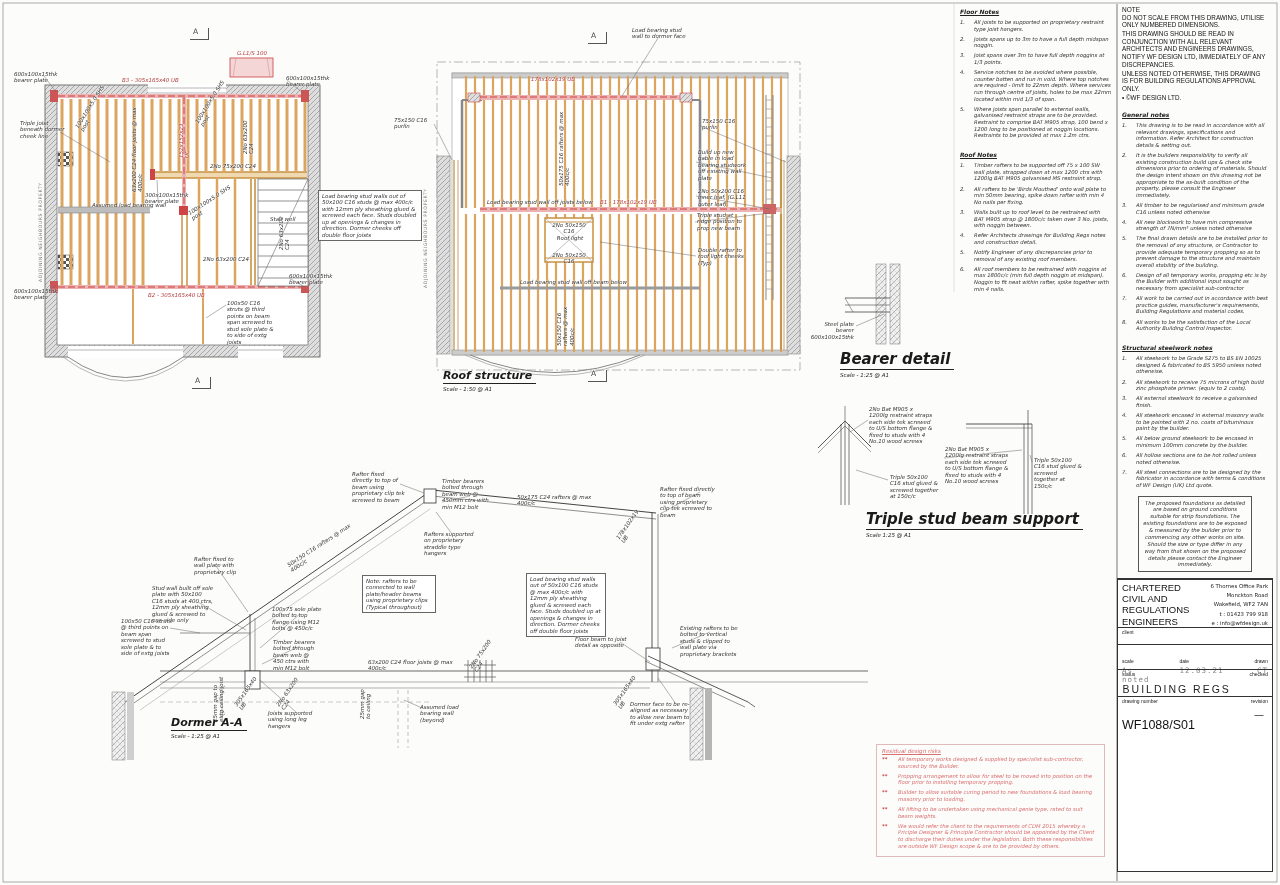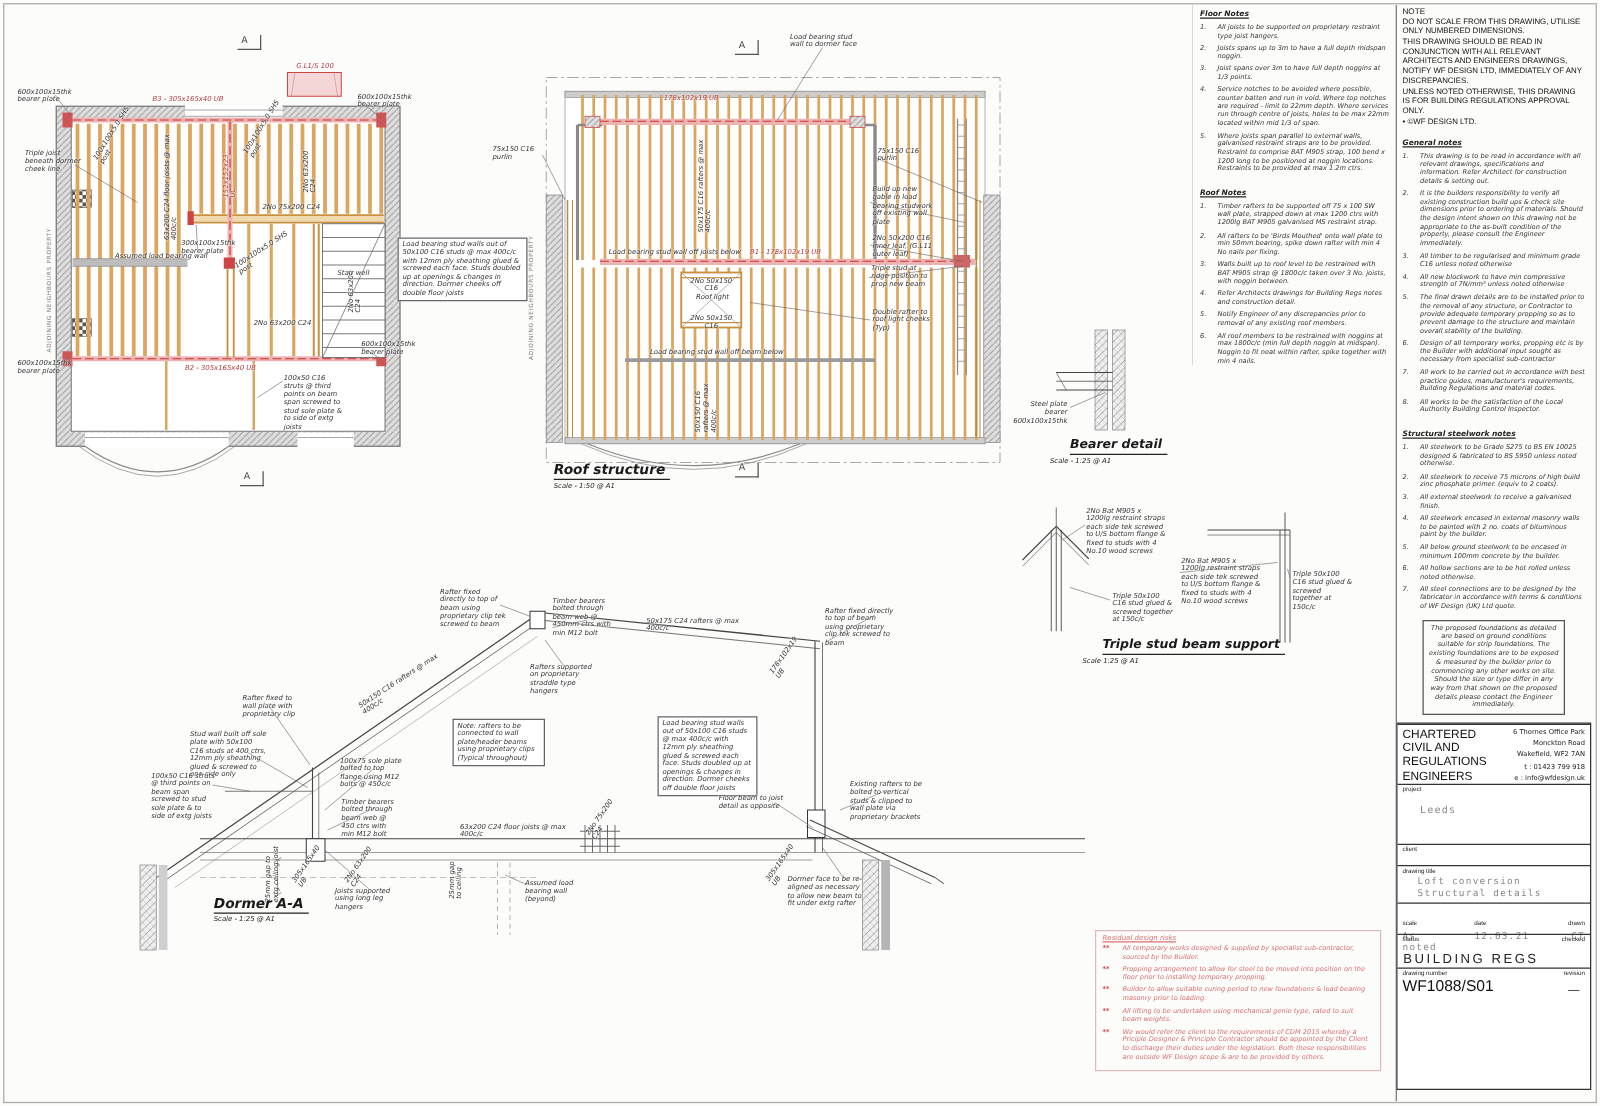--- a/index.html
+++ b/index.html
@@ -10,21 +10,21 @@
   .ann{position:absolute;font-size:5.5px;line-height:1.18;font-style:italic;color:#333;width:60px;
        text-shadow:0 0 2px #fff,0 0 2px #fff;}
   .ann.red{color:#b43c3c;}
   .ann.tiny{font-size:4.6px;color:#777;letter-spacing:.6px;font-style:normal;}
   .ann.boxed{border:1px solid #666;background:rgba(255,255,255,.9);padding:2px 3px;font-style:italic;}
   .ann.flag{width:15px;height:11px;border-bottom:1px solid #555;border-right:1px solid #555;
             font-style:normal;font-size:7.5px;padding-left:3px;color:#444;}
   .plan-title{position:absolute;font-style:italic;color:#1a1a1a;}
   .pt-line{display:table;font-size:12.5px;font-weight:bold;border-bottom:1.3px solid #222;line-height:1.25;padding-right:4px;}
   .pt-line.md{font-size:11px;}
-  .pt-line.sm{font-size:10px;margin-left:16px;}
+  .pt-line.sm{font-size:15px;}
   .pt-scale{font-size:5.5px;margin-top:2px;}
   
   .notes-a,.notes-b{position:absolute;top:6px;}
   .notes-a{left:960px;width:152px;}
   .notes-b{left:1122px;width:146px;}
   .nh{font-size:6px;font-style:italic;font-weight:bold;text-decoration:underline;margin:2px 0 4px;color:#222;}
   .note-row{display:flex;gap:6px;margin-bottom:3.5px;}
   .note-num{flex:none;width:8px;font-size:5.3px;font-style:italic;color:#333;}
   .note-txt{font-size:5.3px;font-style:italic;line-height:1.25;color:#333;}
   .note-cap-title{font-size:6.5px;font-family:"Liberation Sans",sans-serif;color:#111;line-height:1.2;}
@@ -55,21 +55,21 @@
   .row-client{height:17px;}
   .row-title{height:30px;} .row-title .tb-value{margin-left:12px;font-size:7.5px;line-height:1.3;}
   .row-scale{height:22px;display:flex;padding:12px 0;gap:17px;}
   .row-scale .cell{flex:1;padding:1px 4px;position:relative;}
   .row-scale .cell .tb-value{font-size:7.5px;margin-top:2px;}
   .row-scale .cell.c2{flex:1;} .row-scale .cell.c3{flex:.6;text-align:right;}
   .row-status{height:27px;}
   .tb-status-val{font-family:"Liberation Sans",sans-serif;font-size:10.5px;color:#222;letter-spacing:2px;
                  text-align:center;margin-top:6px;width:75%;}
   .row-number{height:28px;}
-  .tb-num-val{font-family:"Liberation Sans",sans-serif;font-size:12.5px;color:#111;margin-top:0;}
+  .tb-num-val{font-family:"Liberation Sans",sans-serif;font-size:12.5px;color:#111;margin-top:14px;}
   .tb-rev-val{position:absolute;right:8px;top:12px;font-size:10px;color:#333;}
 </style>
 </head>
 <body>
 
 <div class="sheet">
 
   <svg class="linework" width="1280" height="885">
     <defs>
       <pattern id="wh" width="5" height="5" patternUnits="userSpaceOnUse">
@@ -731,31 +731,22 @@
           <div>ENGINEERS</div>
         </div>
       <div class="company-right">
           <div>6 Thornes Office Park</div>
           <div>Monckton Road</div>
           <div>Wakefield, WF2 7AN</div>
           <div>t : 01423 799 918</div>
           <div>e : info@wfdesign.uk</div>
         </div>
     </div>
-    <div class="f-row row-project">
-      <span class="tb-label">project</span>
-      <div class="tb-value">Leeds</div>
-    </div>
     <div class="f-row row-client">
       <span class="tb-label">client</span>
-    </div>
-    <div class="f-row row-title">
-      <span class="tb-label">drawing title</span>
-      <div class="tb-value">Loft conversion</div>
-      <div class="tb-value">Structural details</div>
     </div>
     <div class="f-row row-scale">
       <div class="cell">
         <span class="tb-label">scale</span>
         <div class="tb-value">As noted</div>
       </div>
       <div class="cell c2">
         <span class="tb-label">date</span>
         <div class="tb-value">12.03.21</div>
       </div>

